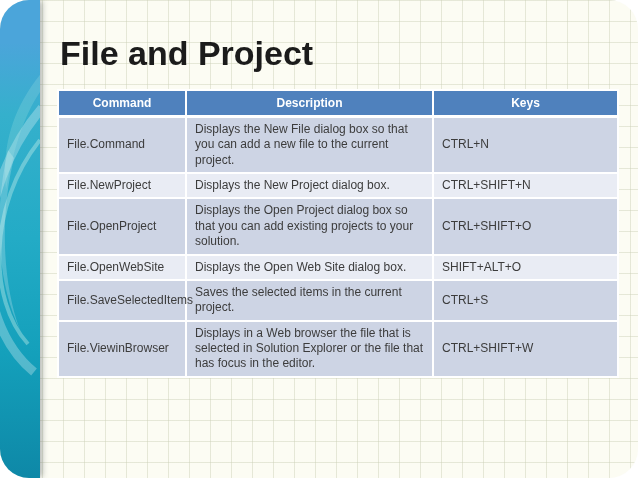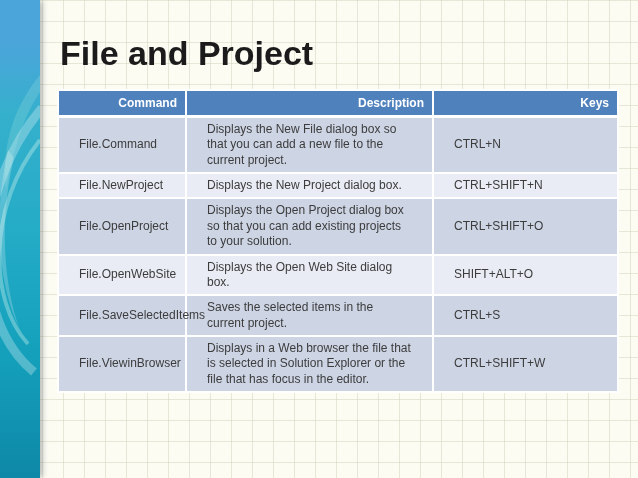--- a/index.html
+++ b/index.html
@@ -15,20 +15,21 @@
   .slide {
     position: relative;
     width: 638px;
     height: 478px;
     background-color: var(--bg-paper, #fcfcf3);
     background-image:
       linear-gradient(var(--grid-line, rgba(203,208,182,0.45)) 1px, transparent 1px),
       linear-gradient(90deg, var(--grid-line, rgba(203,208,182,0.45)) 1px, transparent 1px);
     background-size: 21px 21px;
     overflow: hidden;
+    border-radius: 29px;
   }
   .sidebar {
     position: absolute;
     left: 0; top: 0;
     width: 40px; height: 478px;
     background: linear-gradient(180deg,
       var(--sidebar-top, #4ba5da) 0%,
       var(--sidebar-top, #4ba5da) 9%,
       #35b0cc 24%,
       var(--sidebar-teal, #23abc6) 50%,
@@ -57,27 +58,27 @@
     border-collapse: collapse;
     font-size: 12px;
   }
   col.col-command    { width: 128px; }
   col.col-description{ width: 247px; }
   col.col-keys       { width: 185px; }
   .shortcut-table th {
     background: var(--header-bg, #4f81bd);
     color: #ffffff;
     font-weight: bold;
-    text-align: right;
+    text-align: center;
     padding: 5px 8px;
     border: 2px solid #ffffff;
     border-bottom-width: 3px;
   }
   .shortcut-table td {
-    padding: 4px 20px;
+    padding: 4px 8px;
     border: 2px solid #ffffff;
     color: #3c3c3c;
     line-height: 1.28;
     vertical-align: middle;
   }
   tr.band-dark  td { background: var(--row-dark, #cdd4e4); }
   tr.band-light td { background: var(--row-light, #e9ecf4); }
 </style>
 </head>
 <body>

